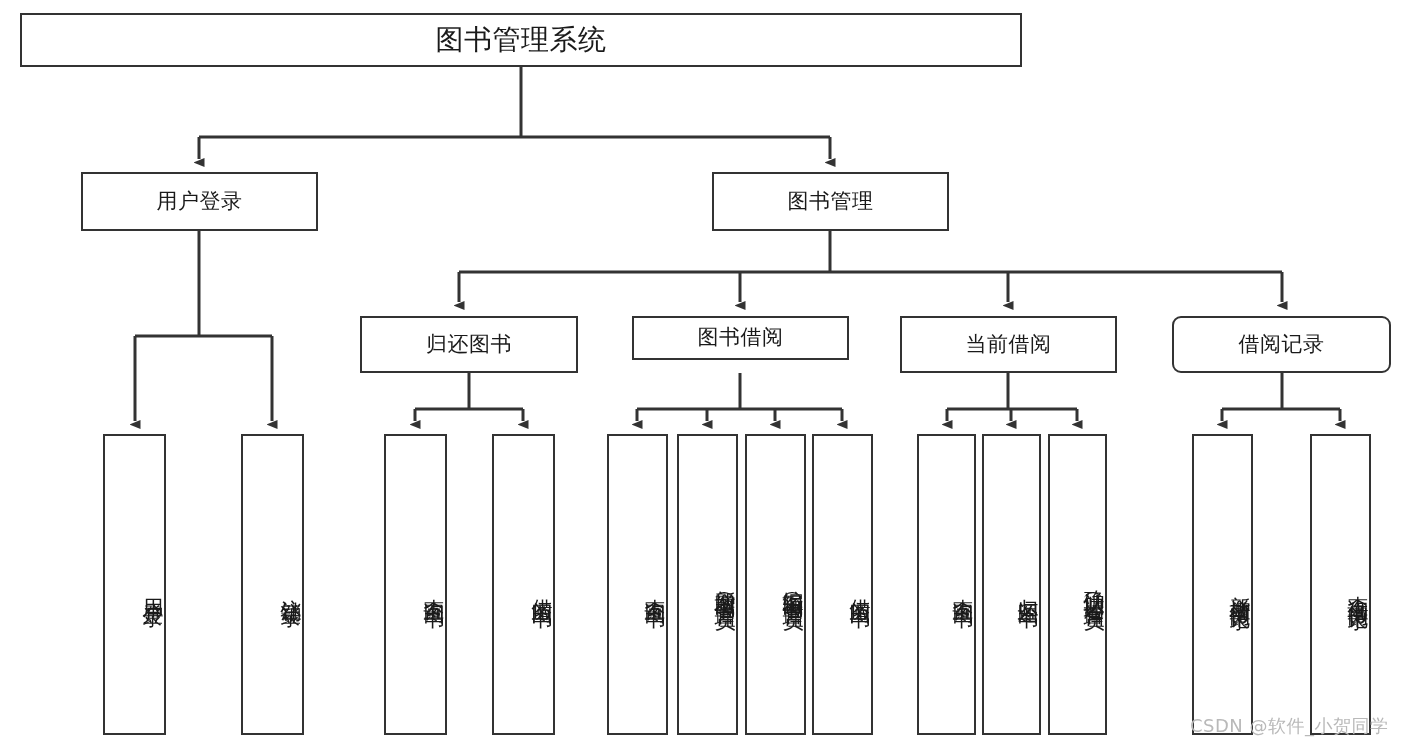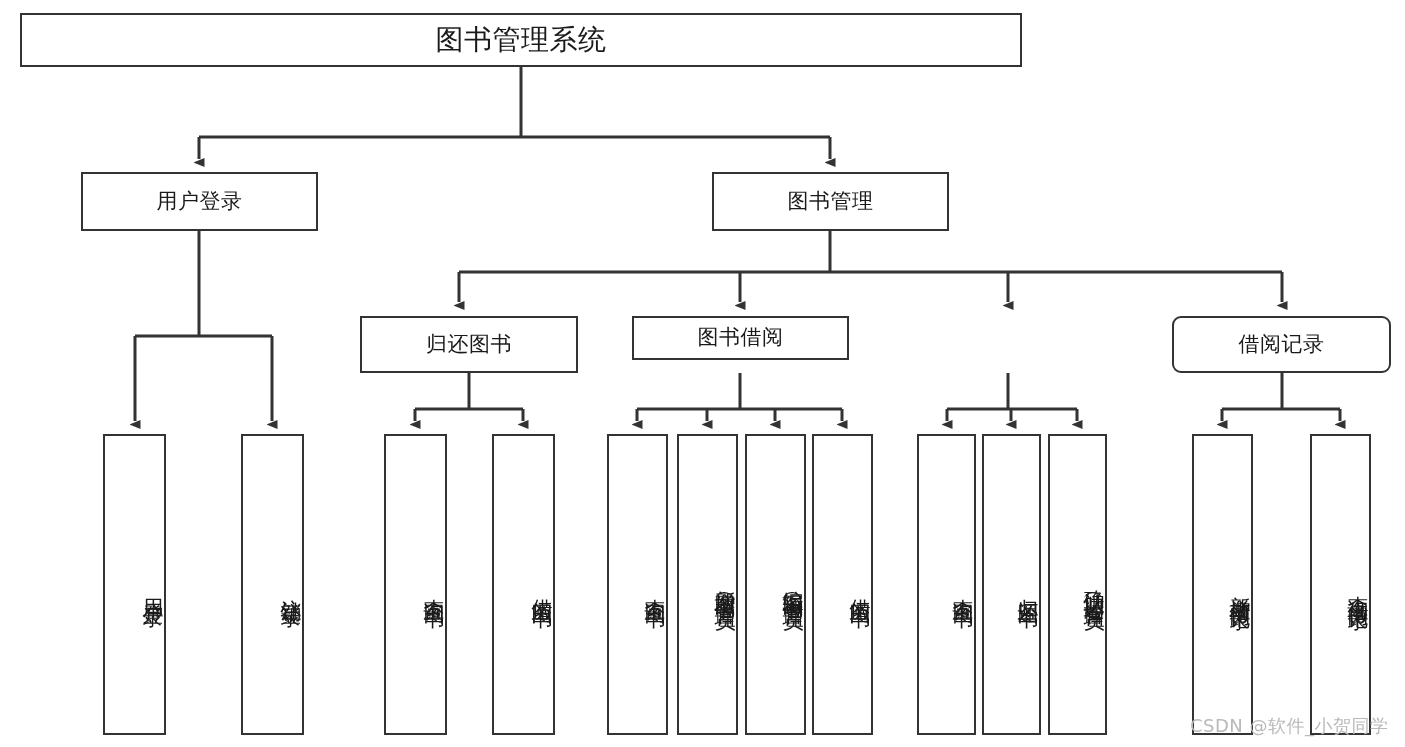--- a/index.html
+++ b/index.html
@@ -127,20 +127,21 @@
     </g>
   </svg>
 
   <div class="node node-h node-root" style="left:20px; top:13px; width:1002px; height:54px;">图书管理系统</div>
 
   <div class="node node-h" style="left:81px; top:172px; width:237px; height:59px;">用户登录</div>
   <div class="node node-h" style="left:712px; top:172px; width:237px; height:59px;">图书管理</div>
 
   <div class="node node-h" style="left:360px; top:316px; width:218px; height:57px;">归还图书</div>
   <div class="node node-h" style="left:632px; top:316px; width:217px; height:44px;">图书借阅</div>
+  <div class="node node-h" style="left:900px; top:316px; width:217px; height:57px;">当前借阅</div>
   <div class="node node-h" style="left:1172px; top:316px; width:219px; height:57px;border-radius:9px;">借阅记录</div>
 
   <div class="node node-v" style="left:103px; top:434px; width:63px; height:301px;">用户登录</div>
   <div class="node node-v" style="left:241px; top:434px; width:63px; height:301px;">注销登录</div>
 
   <div class="node node-v" style="left:384px; top:434px; width:63px; height:301px;">查询图书</div>
   <div class="node node-v" style="left:492px; top:434px; width:63px; height:301px;">借阅图书</div>
 
   <div class="node node-v" style="left:607px; top:434px; width:61px; height:301px;">查询图书</div>
   <div class="node node-v tall" style="left:677px; top:434px; width:61px; height:301px;">新增图书（管理员）</div>

